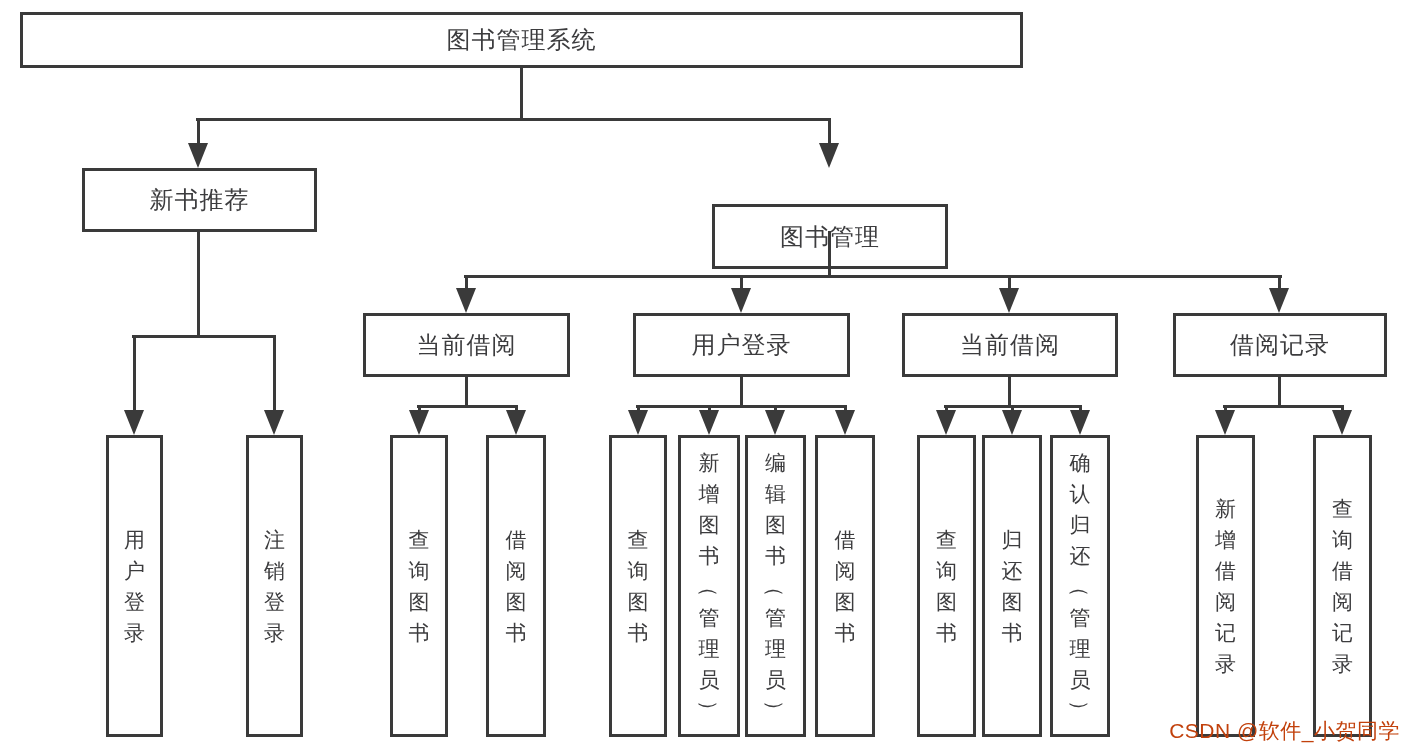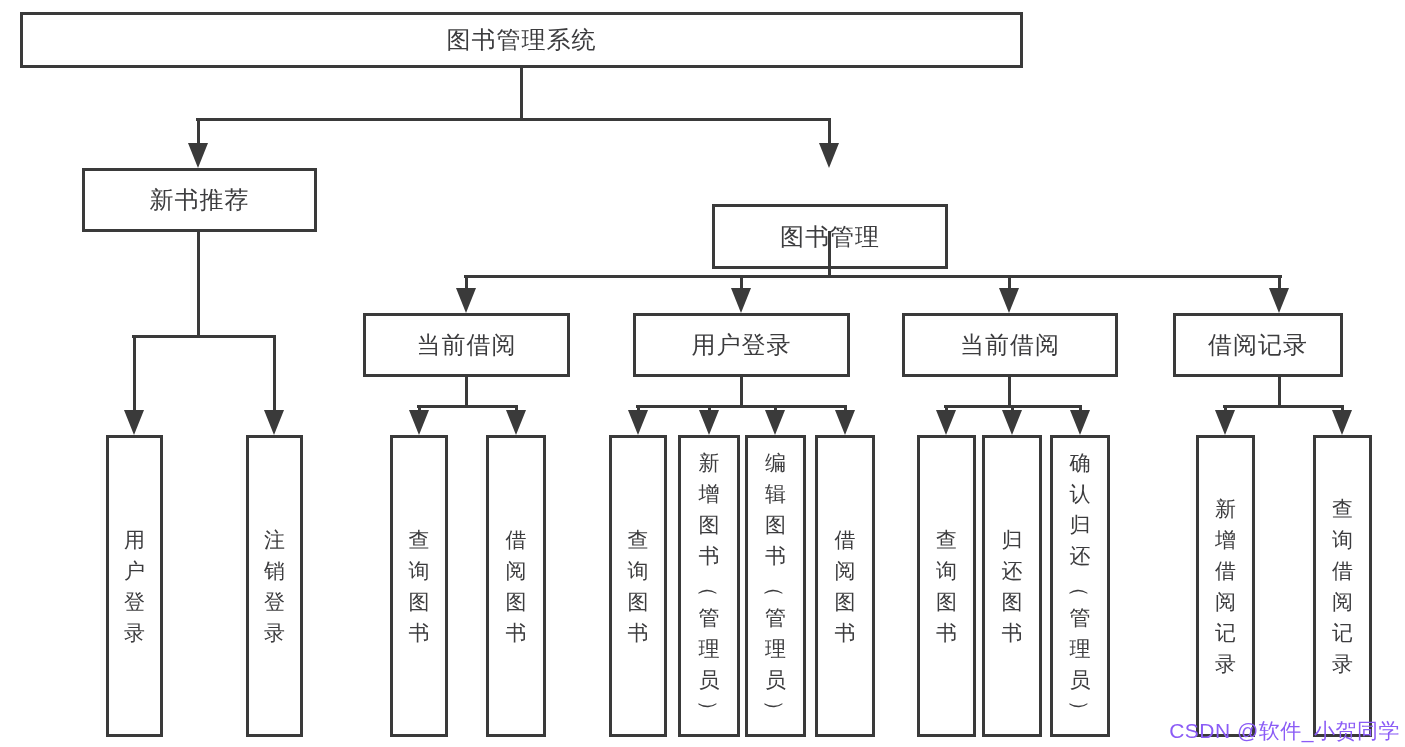--- a/index.html
+++ b/index.html
@@ -41,21 +41,21 @@
     width:0;height:0;
     border-left:10px solid transparent;
     border-right:10px solid transparent;
     border-top:25px solid #3a3a3a;
   }
   .watermark{
     position:absolute;
     right:5px;
     bottom:2px;
     font-size:21px;
-    color:#8b5cf6;
+    color:#c2410c;
     letter-spacing:0.5px;
     white-space:nowrap;
   }
 </style>
 </head>
 <body>
 
 <div id="stage">
 
   <div class="box hbox" style="left:20px;top:12px;width:1003px;height:56px;">
@@ -71,21 +71,21 @@
 
   <div class="box hbox" style="left:363px;top:313px;width:207px;height:64px;">
     <span>当前借阅</span>
   </div>
   <div class="box hbox" style="left:633px;top:313px;width:217px;height:64px;">
     <span>用户登录</span>
   </div>
   <div class="box hbox" style="left:902px;top:313px;width:216px;height:64px;">
     <span>当前借阅</span>
   </div>
-  <div class="box hbox" style="left:1173px;top:313px;width:170px;height:64px;">
+  <div class="box hbox" style="left:1173px;top:313px;width:214px;height:64px;">
     <span>借阅记录</span>
   </div>
 
   <div class="box leaf" style="left:106px;top:435px;width:57px;height:302px;">
     <div class="vtext">
         <span>用</span>
         <span>户</span>
         <span>登</span>
         <span>录</span>
       </div>

